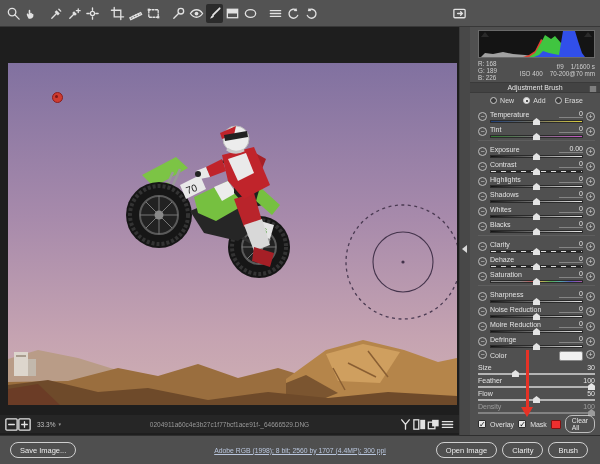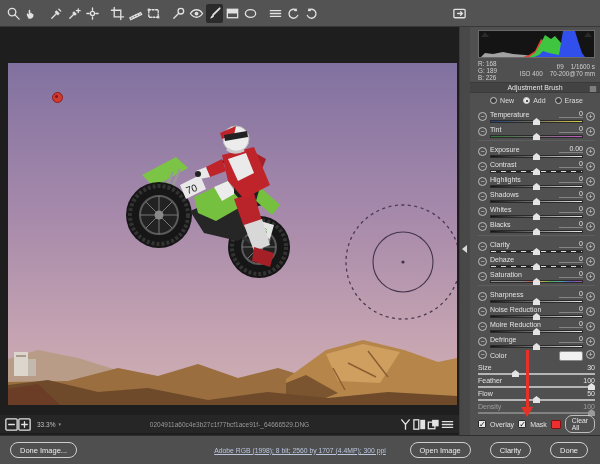--- a/index.html
+++ b/index.html
@@ -80,21 +80,21 @@
   .pin:after{content:"";position:absolute;left:2.2px;top:2.2px;width:3px;height:3px;border-radius:50%;background:#7e1616;}
   
   .redarrow{position:absolute;left:521px;top:350px;width:13px;height:72px;z-index:9;}
   .redarrow .ln{position:absolute;left:5px;top:0;width:3px;height:60px;background:#e63226;}
   .redarrow .hd{position:absolute;left:0;top:57px;width:0;height:0;border-left:6.5px solid transparent;border-right:6.5px solid transparent;border-top:10px solid #e63226;}
   
   .bottombar{position:absolute;left:0;top:435px;width:600px;height:29px;background:#4f4f4f;border-top:1px solid #2e2e2e;display:flex;align-items:center;font-size:7.5px;}
   .pillbtn{border:1px solid #cfcfcf;border-radius:9px;padding:2.5px 9px;color:#ececec;white-space:nowrap;}
   .savebtn{margin-left:10px;}
   .workflow{position:absolute;left:50%;transform:translateX(-50%);color:#b9c6dd;text-decoration:underline;font-size:6.8px;white-space:nowrap;}
-  .rightbtns{margin-left:auto;display:flex;gap:19px;margin-right:12px;align-items:flex-end;}
+  .rightbtns{margin-left:auto;display:flex;gap:5px;margin-right:12px;align-items:flex-end;}
   .openbtn{border-width:1.5px;}
 </style>
 </head>
 <body>
 
 <div class="app">
 
   <div class="toolbar" id="toolbar">
       <div class="tool">
         <span style="display: flex;">
@@ -695,22 +695,22 @@
       <span class="clearall">Clear All</span>
     </div>
   </div>
 
   <div class="redarrow">
     <div class="ln"></div>
       <div class="hd"></div>
   </div>
 
   <div class="bottombar">
-    <span class="pillbtn savebtn">Done Image...</span>
+    <span class="pillbtn savebtn">Save Image...</span>
     <span class="workflow">Adobe RGB (1998); 8 bit; 2560 by 1707 (4.4MP); 300 ppi</span>
     <span class="rightbtns">
       <span class="pillbtn openbtn">Open Image</span>
       <span class="pillbtn">Clarity</span>
-      <span class="pillbtn">Done</span>
+      <span class="pillbtn">Brush</span>
     </span>
   </div>
 
 </div>
 
 </body></html>

